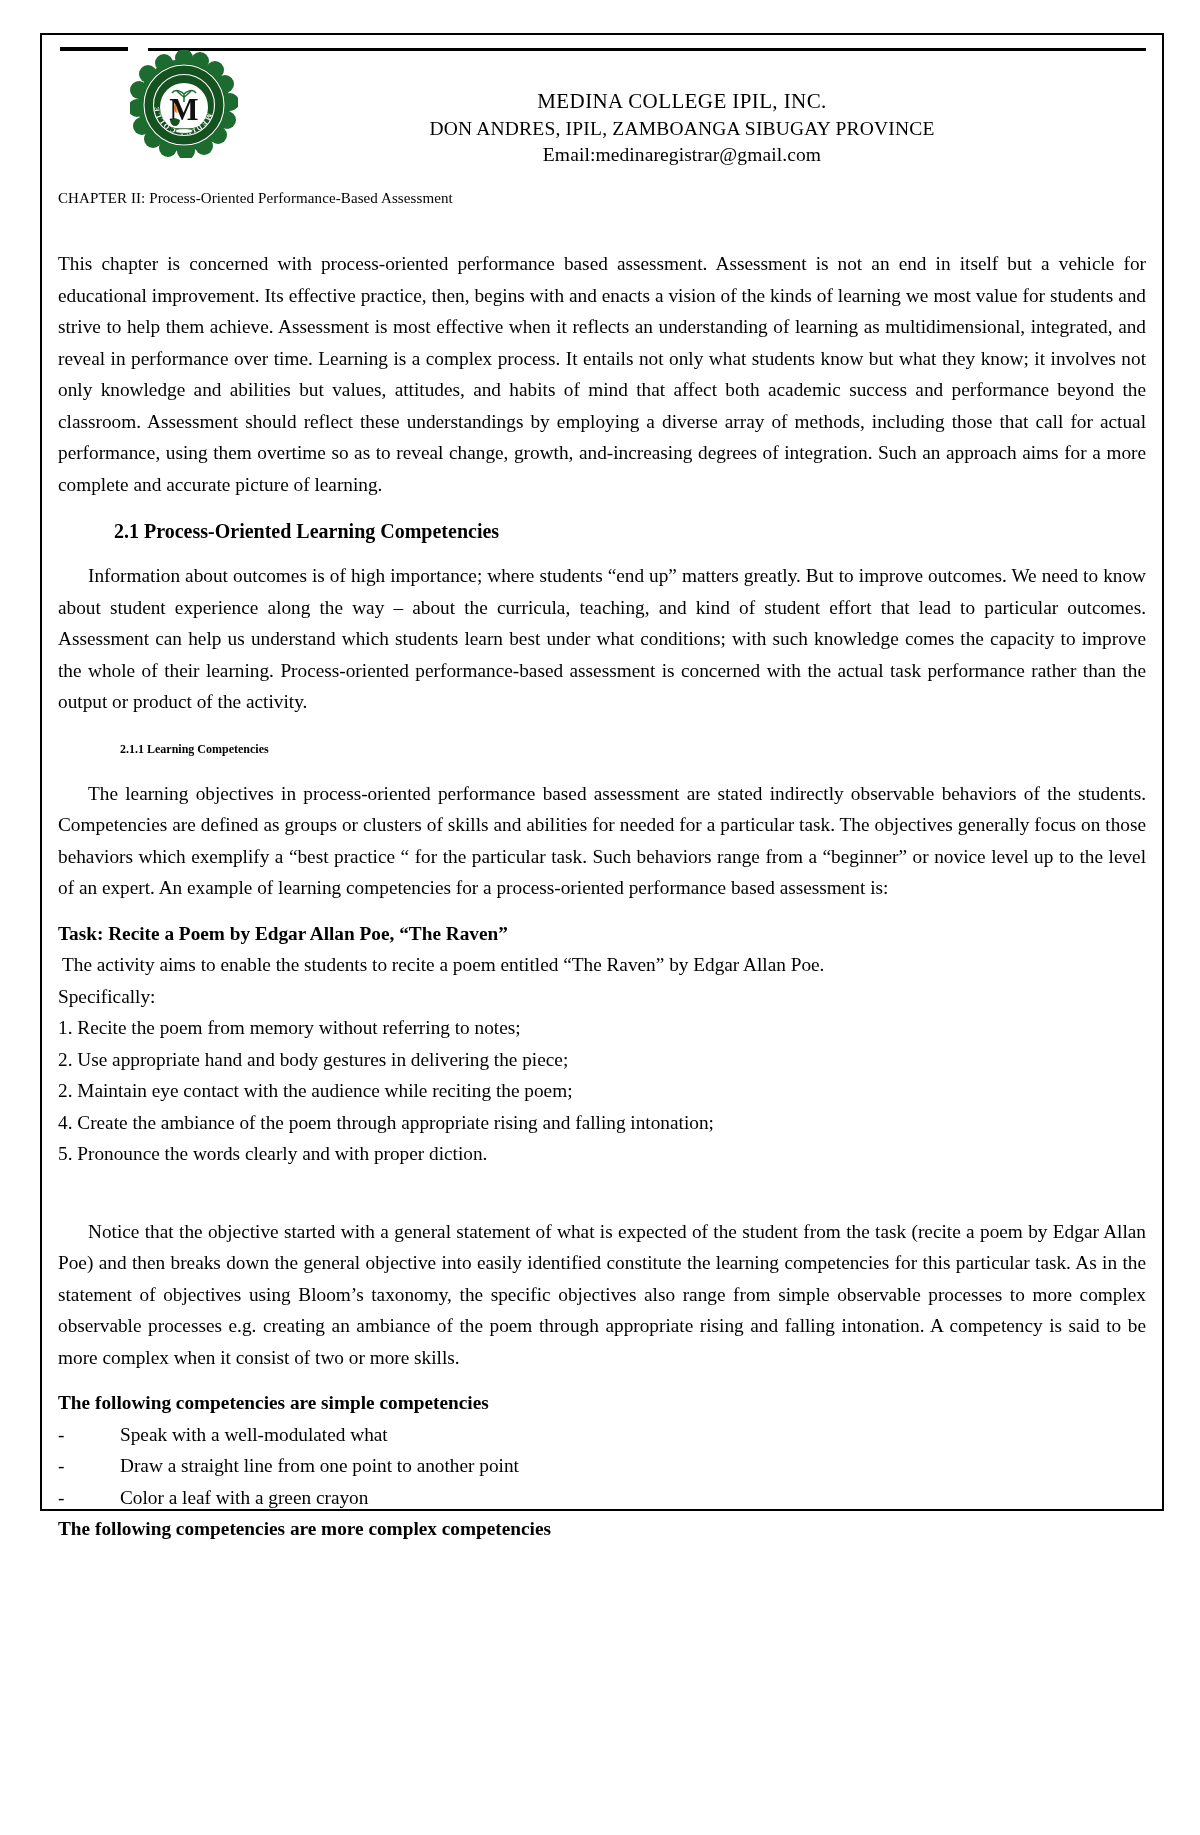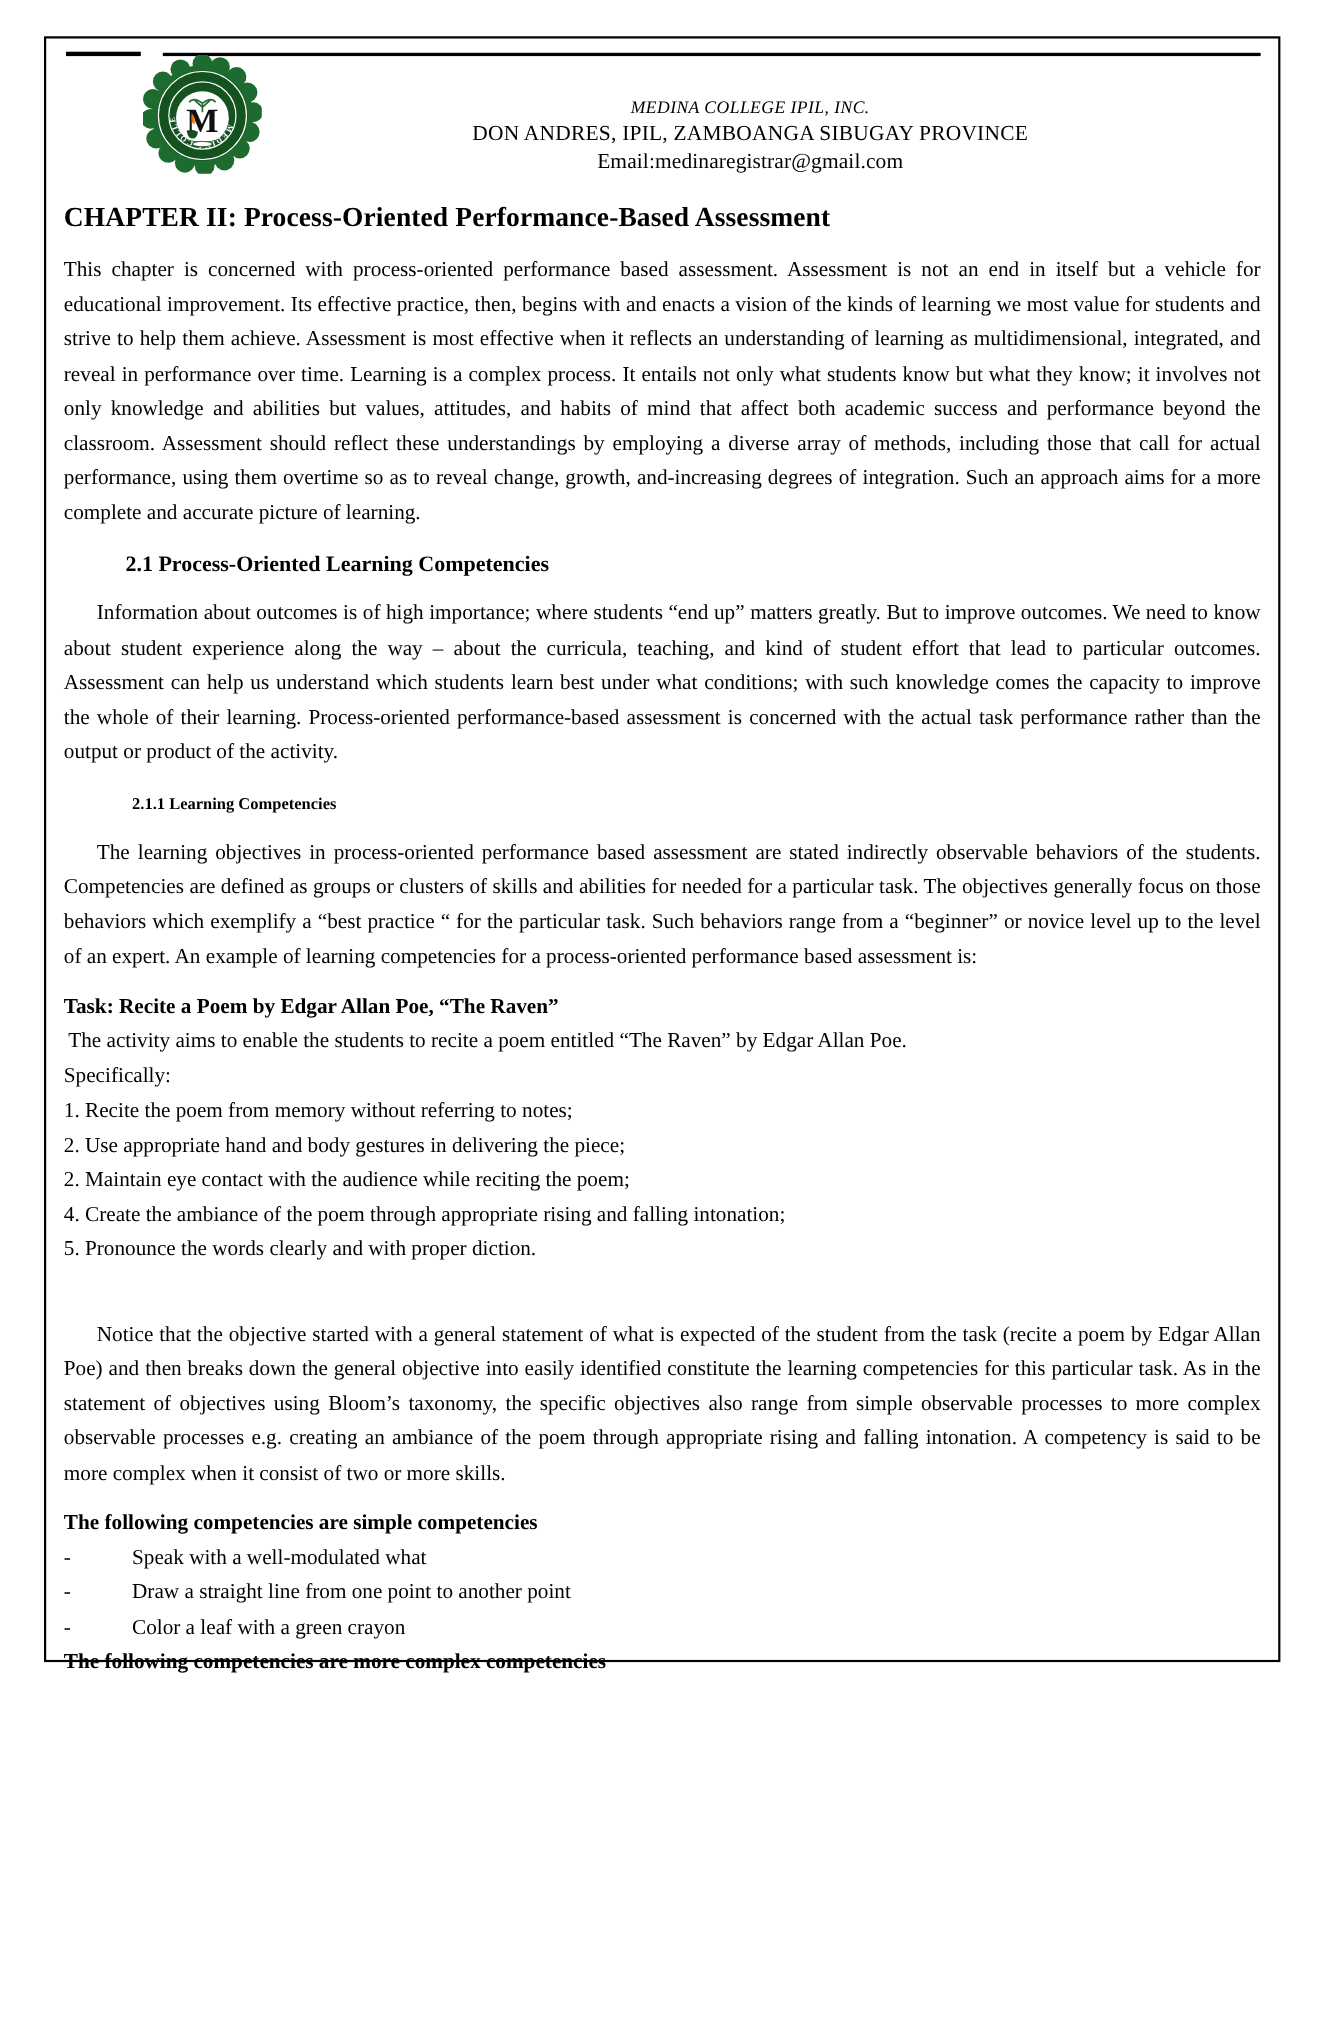--- a/index.html
+++ b/index.html
@@ -68,46 +68,45 @@
   .logo svg { display: block; }
   .school-lines {
     position: absolute;
     left: 160px;
     top: 48px;
     right: 0;
     text-align: center;
     line-height: 1.33;
   }
   .school-name {
-    font-size: 16px;
+    font-size: 21px;
     letter-spacing: 0.4px;
     white-space: nowrap;
-    font-style: italic;
   }
   .school-addr {
     font-size: 19.5px;
     letter-spacing: 0.2px;
     white-space: nowrap;
   }
   .school-email {
     font-size: 19.5px;
     letter-spacing: 0.1px;
     white-space: nowrap;
   }
 
   
   .body-area {
     margin-top: 4px;
     font-size: 19.3px;
     line-height: 31.5px;
   }
   h1.chapter-title {
-    font-size: 25px;
-    font-weight: bold;
-    margin: 0 0 18px 0;
+    font-size: 15px;
+    font-weight: normal;
+    margin: 0 0 36px 0;
     line-height: 28px;
     letter-spacing: 0.1px;
   }
   p.para {
     margin: 0 0 14px 0;
     text-align: justify;
     text-justify: inter-word;
   }
   p.para.indent::before {
     content: "";
@@ -115,21 +114,21 @@
     width: 30px;
   }
   h2.sect {
     font-size: 20px;
     font-weight: bold;
     margin: 18px 0 16px 0;
     padding-left: 56px;
     line-height: 26px;
   }
   h3.subsect {
-    font-size: 15px;
+    font-size: 12px;
     font-weight: bold;
     margin: 18px 0 16px 0;
     padding-left: 62px;
     line-height: 26px;
   }
   .bold-line {
     font-weight: bold;
     margin: 0;
     line-height: 31.5px;
   }

